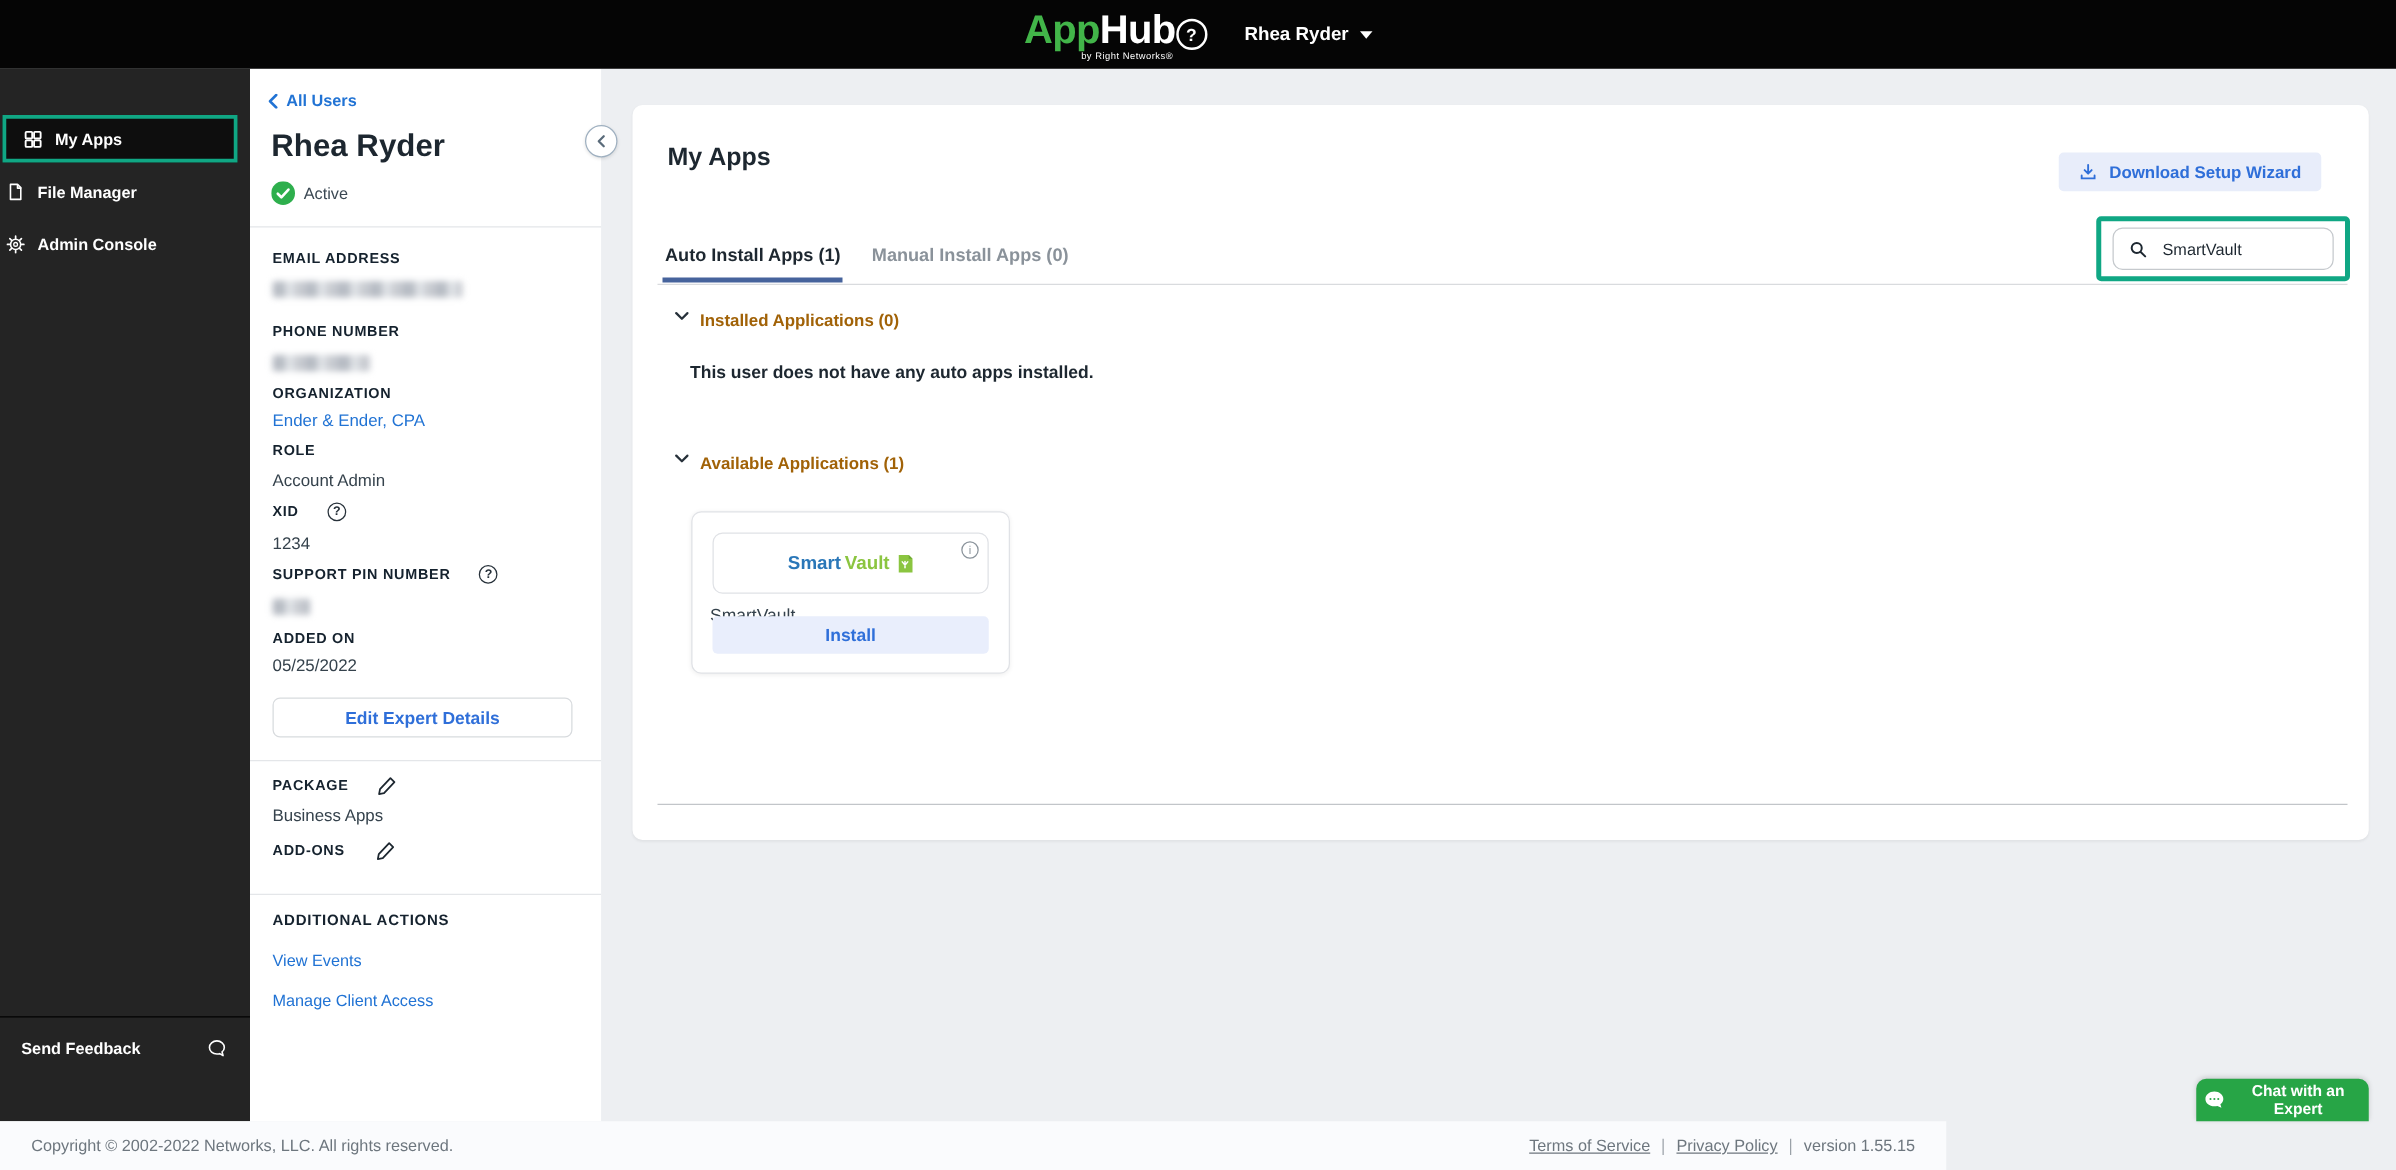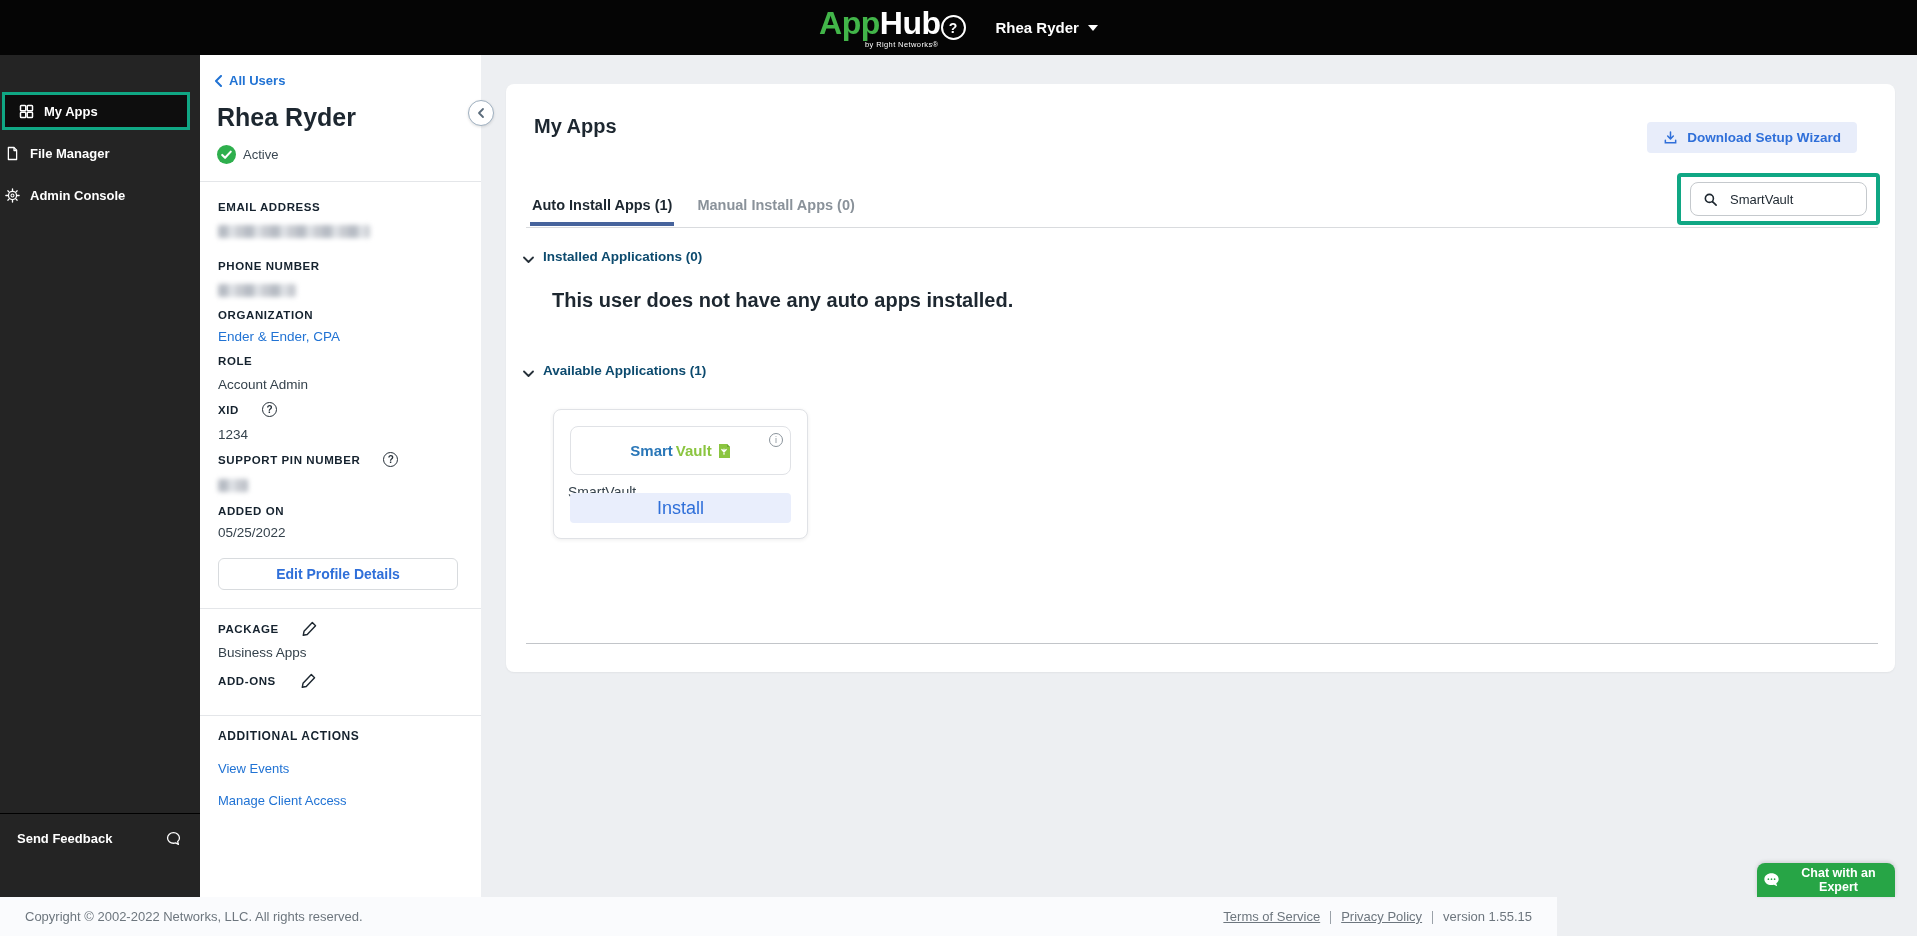--- a/index.html
+++ b/index.html
@@ -61,34 +61,34 @@
   .search-annot{position:absolute;right:15px;top:89px;width:203px;height:52px;border:4px solid #10a784;border-radius:4px;
     background:#fff;display:flex;align-items:center;justify-content:center;box-sizing:border-box}
   .search-box{width:177px;height:34px;border:1px solid #c5c9cd;border-radius:8px;display:flex;align-items:center;
     gap:10px;padding:0 12px;box-sizing:border-box}
   .search-box input{border:none;outline:none;font-size:13px;color:#1d2730;width:115px;font-family:inherit;background:transparent}
   .tabs{position:absolute;left:24px;top:113px;display:flex;gap:21px}
   .tab{font-size:14.5px;font-weight:700;padding:0 2px 9px 2px;cursor:pointer}
   .tab.active{color:#1d2730;border-bottom:4px solid #46639c}
   .tab.inactive{color:#8a929a}
   .tabs-line{position:absolute;left:20px;top:143px;width:1352px;border-top:1px solid #d9dbde}
-  .sect-row{position:absolute;left:17px;display:flex;align-items:flex-end;gap:9px;font-size:13.5px;font-weight:700;
-    color:#0c4a6e;cursor:pointer}
-  .empty-text{position:absolute;left:46px;top:205px;font-size:20px;font-weight:600;color:#1d2730}
+  .sect-row{position:absolute;left:34px;display:flex;align-items:flex-start;gap:9px;font-size:13.5px;font-weight:700;
+    color:#a16207;cursor:pointer}
+  .empty-text{position:absolute;left:46px;top:205px;font-size:14px;font-weight:600;color:#1d2730}
   .app-card{position:absolute;left:47px;top:325px;width:255px;height:130px;background:#fff;border:1px solid #e0e2e6;
     border-radius:8px;box-shadow:0 1px 4px rgba(0,0,0,.07);box-sizing:border-box}
   .logo-box{position:absolute;left:16px;top:16px;width:221px;height:49px;border:1px solid #e0e2e6;border-radius:8px;
     display:flex;align-items:center;justify-content:center;gap:3px;box-sizing:border-box}
   .sv-smart{color:#2a77b8;font-size:15px;font-weight:600}
   .sv-vault{color:#8bc540;font-size:15px;font-weight:600}
   .info-circle{position:absolute;right:7px;top:6px;width:14px;height:14px;border:1.3px solid #8a939b;border-radius:50%;
     display:flex;align-items:center;justify-content:center;font-size:9px;color:#8a939b;cursor:pointer;box-sizing:border-box}
   .app-name{position:absolute;left:14px;top:74px;font-size:14px;color:#35424c}
   .install-btn{position:absolute;left:16px;bottom:15px;width:221px;height:30px;background:#e9eefc;border:none;
-    border-radius:4px;color:#2f6fd9;font-size:18px;font-weight:400;display:flex;align-items:center;justify-content:center;
+    border-radius:4px;color:#2f6fd9;font-size:14px;font-weight:700;display:flex;align-items:center;justify-content:center;
     cursor:pointer;font-family:inherit}
   .panel-div{position:absolute;left:20px;top:559px;width:1352px;border-top:1px solid #c2c5c9}
   
   #footer{position:absolute;left:0;top:897px;width:1557px;height:39px;background:#fafbfd;display:flex;
     align-items:center;justify-content:space-between;padding:0 25px;box-sizing:border-box;font-size:13px;color:#6d767e}
   .footer-right{display:flex;align-items:flex-end;gap:10px}
   .flink{color:#6d767e;text-decoration:underline;cursor:pointer}
   .fsep{width:1px;height:13px;background:#9aa1a8}
   
   #chat-btn{position:absolute;right:22px;bottom:39px;width:138px;height:34px;background:#27a546;border:none;
@@ -201,21 +201,21 @@
 
   <div class="prow" style="top:397px">
     <span class="plabel" style="position:static">SUPPORT PIN NUMBER</span>
     <span class="qmark">?</span>
   </div>
   <div class="redacted" style="top:424px;width:30px"></div>
 
   <div class="plabel" style="top:450px">ADDED ON</div>
   <div class="pvalue" style="top:470px">05/25/2022</div>
 
-  <button class="edit-btn">Edit Profile Details</button>
+  <button class="edit-btn">Edit Expert Details</button>
 
   <div class="pdiv" style="top:553px"></div>
 
   <div class="prow" style="top:565px;gap:22px">
     <span class="plabel" style="position:static">PACKAGE</span>
     <span class="pencil-btn">
         <svg width="17" height="17" viewBox="0 0 18 18">
           <path d="M12 2.6l3.4 3.4L6.6 15.4l-4.2.8.8-4.2z" fill="none" stroke="#1d2730" stroke-width="1.5" stroke-linejoin="round"></path>
         </svg>
       </span>

